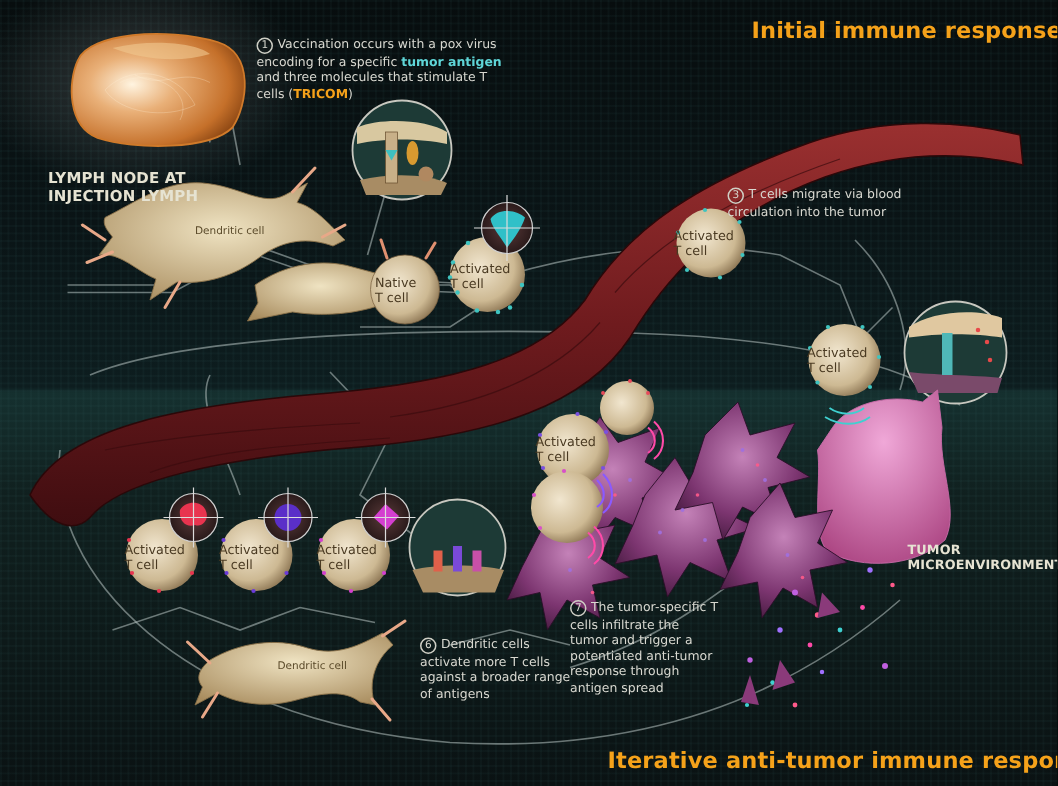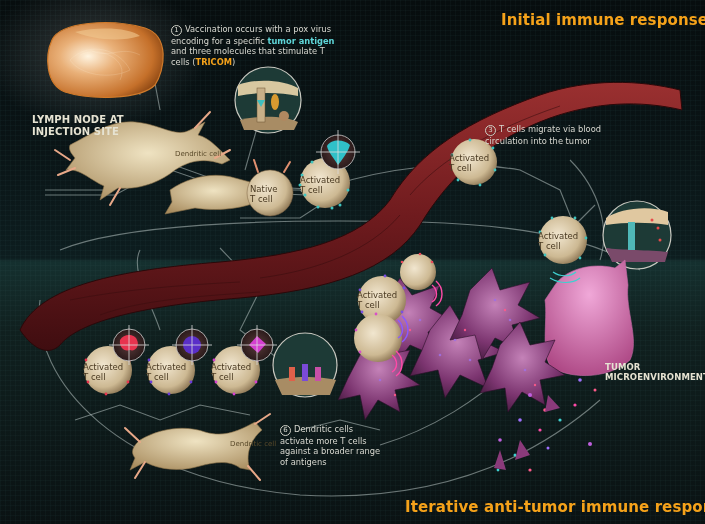--- a/index.html
+++ b/index.html
@@ -20,21 +20,21 @@
   .step { position: absolute; color: #d8d8d0; font-size: 8.3px; line-height: 10.4px; }
   .step .num { display: inline-block; width: 9px; height: 9px; border: 1px solid #cfcfc5;
                border-radius: 50%; font-size: 7px; line-height: 9px; text-align: center;
                margin-right: 3px; vertical-align: 0px; }
   .step .hl-cyan { color: #5fd6d8; font-weight: bold; }
   .step .hl-orange { color: #f5a21a; font-weight: bold; }
   .region { position: absolute; color: #e6e3d2; font-size: 10px; line-height: 12px;
             font-weight: bold; letter-spacing: 0.1px; }
   .cell-label { position: absolute; color: #4a3a22; font-size: 8.5px; line-height: 10px;
                 white-space: nowrap; }
-  .dc-label { position: absolute; color: #5a4a2a; font-size: 7px; white-space: nowrap; margin-left: 45px; }
+  .dc-label { position: absolute; color: #5a4a2a; font-size: 7px; white-space: nowrap; }
 </style>
 </head>
 <body>
 
 <div class="stage">
   <div class="grid"></div>
 
   <svg class="art" width="705" height="524" viewBox="0 0 705 524">
     <defs>
       <radialGradient id="lymphG" cx="0.35" cy="0.45" r="0.7">
@@ -350,21 +350,21 @@
     <rect x="289" y="367" width="6" height="14" fill="#e0604a"></rect>
     <rect x="302" y="364" width="6" height="17" fill="#7a4ad8"></rect>
     <rect x="315" y="367" width="6" height="14" fill="#c850a8"></rect>
   </svg>
 
   <div class="title" style="left:501px; top:11px;">Initial immune response</div>
   <div class="title" style="left:405px; top:498px;">Iterative anti-tumor immune response</div>
 
   <div class="region" style="left:32px; top:114px;">
     <div>LYMPH NODE AT</div>
-    <div>INJECTION SITE</div>
+    <div>INJECTION LYMPH</div>
   </div>
   <div class="region" style="left:605px; top:362px; font-size:8.5px; line-height:10px;">
     <div>TUMOR</div>
     <div>MICROENVIRONMENT</div>
   </div>
 
   <div class="step" style="left:171px; top:24px; width:170px;">
     <span class="num">1</span><span>Vaccination occurs with a pox virus encoding for a specific </span><span class="hl-cyan">tumor antigen</span><span> and three molecules that stimulate T cells (</span><span class="hl-orange">TRICOM</span><span>)</span>
   </div>
 
@@ -372,20 +372,23 @@
   <div class="step" style="left:485px; top:124px; width:125px;">
     <span class="num">3</span><span>T cells migrate via blood circulation into the tumor</span>
   </div>
 
 
 
   <div class="step" style="left:280px; top:424px; width:105px;">
     <span class="num">6</span><span>Dendritic cells activate more T cells against a broader range of antigens</span>
   </div>
 
+  <div class="step" style="left:380px; top:399px; width:100px;">
+    <span class="num">7</span><span>The tumor-specific T cells infiltrate the tumor and trigger a potentiated anti-tumor response through antigen spread</span>
+  </div>
 
   <div class="dc-label" style="left:130px; top:150px;">Dendritic cell</div>
   <div class="dc-label" style="left:185px; top:440px;">Dendritic cell</div>
 
   <div class="cell-label" style="left:250px; top:184px; width:40px;">
     <div>Native</div>
       <div>T cell</div>
   </div>
   <div class="cell-label" style="left:300px; top:175px; width:50px;">
     <div>Activated</div>

